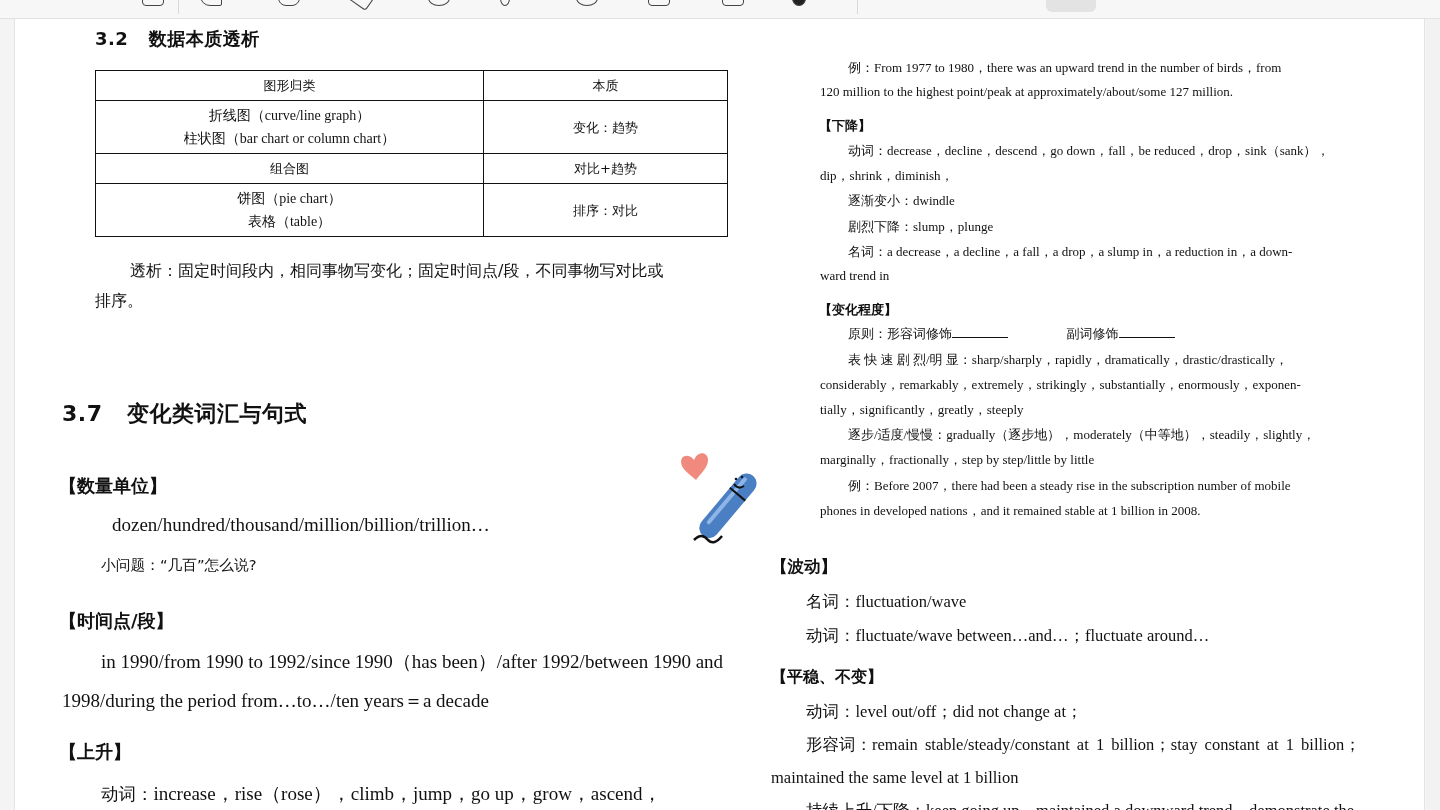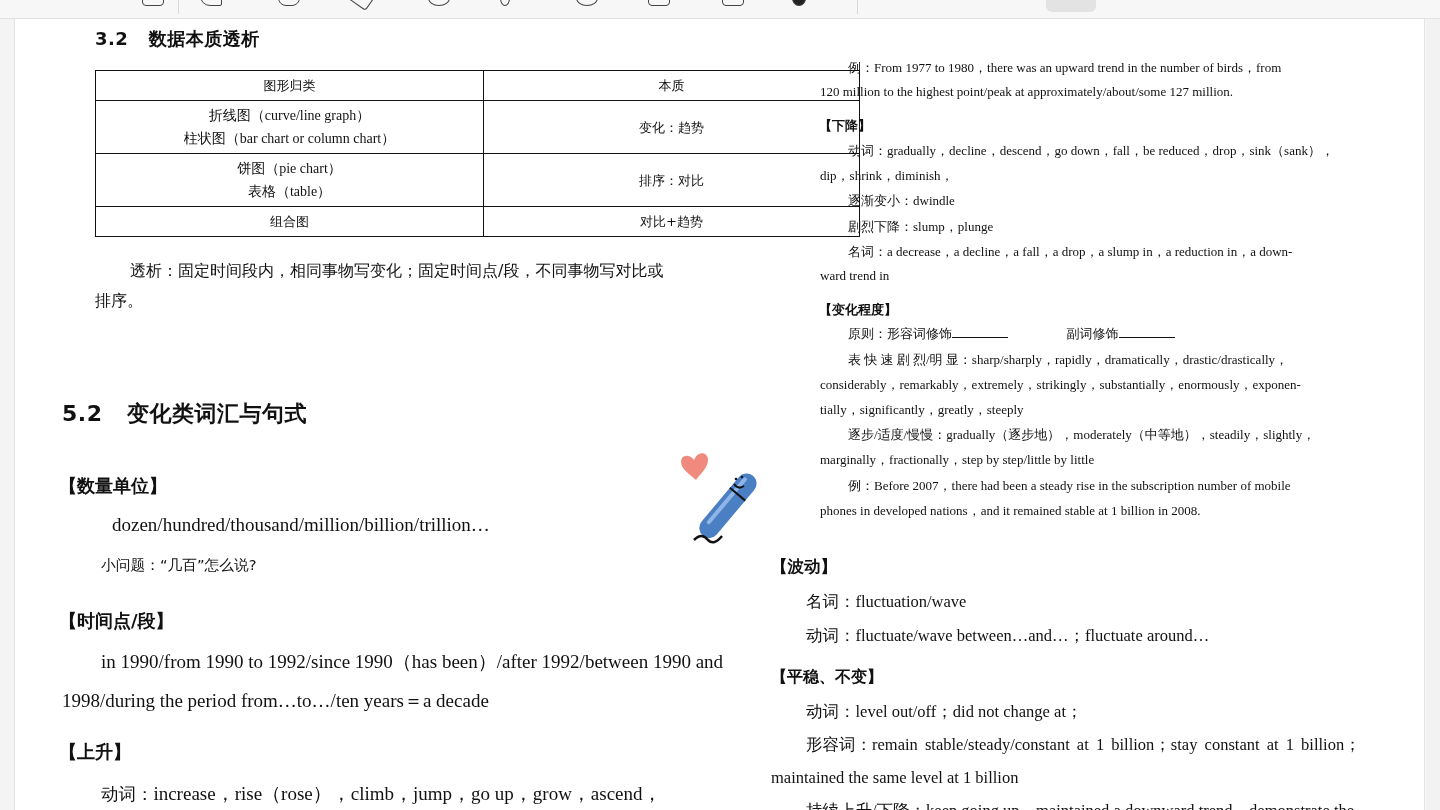--- a/index.html
+++ b/index.html
@@ -32,21 +32,21 @@
   .sec { font-family: "DejaVu Sans", sans-serif; font-weight: bold; font-size: 18px; }
   .sec-sm { font-family: "DejaVu Sans", sans-serif; font-weight: bold; font-size: 13px; text-align: right; }
 
   .ltext { font-size: 19px; }
   .rtext { font-size: 13px; }
   .rtext2 { font-size: 16.5px; }
   .label-cn { font-family: "DejaVu Sans", sans-serif; font-size: 0.92em; }
 
   
   table.essence {
-    position: absolute; left: 80px; top: 51px; width: 765px;
+    position: absolute; left: 80px; top: 51px; width: 633px;
     border-collapse: collapse; border: 1.6px solid #111;
     font-size: 14px; font-family: "Liberation Serif", serif;
   }
   table.essence td, table.essence th {
     border: 1.2px solid #111; text-align: center; font-weight: normal;
     line-height: 23px; padding: 3px 4px;
   }
   table.essence th { height: 30px; }
   .cn { font-family: "DejaVu Sans", sans-serif; font-size: 13px; }
 
@@ -90,59 +90,59 @@
       <th class="cn">本质</th>
     </tr>
     <tr>
       <td>
         <div>折线图（curve/line graph）</div>
         <div>柱状图（bar chart or column chart）</div>
       </td>
       <td class="cn">变化：趋势</td>
     </tr>
     <tr>
+      <td class="cn">组合图</td>
+      <td class="cn">对比+趋势</td>
+    </tr>
+    <tr>
       <td>
         <div>饼图（pie chart）</div>
         <div>表格（table）</div>
       </td>
       <td class="cn">排序：对比</td>
-    </tr>
-    <tr>
-      <td class="cn">组合图</td>
-      <td class="cn">对比+趋势</td>
     </tr>
   </tbody>
     </table>
 
   <div class="abs" style="left:115px;top:242px;font-family:'DejaVu Sans',sans-serif;font-size:16px;">透析：固定时间段内，相同事物写变化；固定时间点/段，不同事物写对比或</div>
   <div class="abs" style="left:80px;top:272px;font-family:'DejaVu Sans',sans-serif;font-size:16px;">排序。</div>
 
   <div class="abs h33" style="left:47px;top:380px;">
-    <span>5.2</span>&nbsp;&nbsp;
+    <span>3.7</span>&nbsp;&nbsp;
     <span>变化类词汇与句式</span>
   </div>
 
   <div class="abs sec" style="left:44px;top:455px;">【数量单位】</div>
   <div class="abs ltext" style="left:86px;top:495px;margin-left:11px;">dozen/hundred/thousand/million/billion/trillion…</div>
   <div class="abs ltext label-cn" style="left:86px;top:537px;">小问题：“几百”怎么说?</div>
 
   <div class="abs sec" style="left:44px;top:590px;">【时间点/段】</div>
   <div class="abs ltext" style="left:86px;top:630px;">in 1990/from 1990 to 1992/since 1990（has been）/after 1992/between 1990 and</div>
   <div class="abs ltext" style="left:47px;top:669px;">1998/during the period from…to…/ten years＝a decade</div>
 
   <div class="abs sec" style="left:44px;top:721px;">【上升】</div>
   <div class="abs ltext" style="left:86px;top:762px;">
     <span class="label-cn">动词：</span><span>increase，rise（rose），climb，jump，go up，grow，ascend，</span>
   </div>
 
   <div class="abs rtext" style="left:833px;top:40px;">例：From 1977 to 1980，there was an upward trend in the number of birds，from</div>
   <div class="abs rtext" style="left:805px;top:65px;">120 million to the highest point/peak at approximately/about/some 127 million.</div>
 
   <div class="abs sec-sm" style="left:804px;top:98px;">【下降】</div>
-  <div class="abs rtext" style="left:833px;top:123px;">动词：gradually，decline，descend，go down，fall，be reduced，drop，sink（sank），</div>
+  <div class="abs rtext" style="left:833px;top:123px;">动词：decrease，decline，descend，go down，fall，be reduced，drop，sink（sank），</div>
   <div class="abs rtext" style="left:805px;top:148px;">dip，shrink，diminish，</div>
   <div class="abs rtext" style="left:833px;top:173px;">逐渐变小：dwindle</div>
   <div class="abs rtext" style="left:833px;top:199px;">剧烈下降：slump，plunge</div>
   <div class="abs rtext" style="left:833px;top:224px;">名词：a decrease，a decline，a fall，a drop，a slump in，a reduction in，a down-</div>
   <div class="abs rtext" style="left:805px;top:249px;">ward trend in</div>
 
   <div class="abs sec-sm" style="left:804px;top:282px;">【变化程度】</div>
   <div class="abs rtext" style="left:833px;top:306px;">
     <span>原则：形容词修饰</span><span class="blank"></span>
     <span style="display:inline-block;width:52px;"></span>

